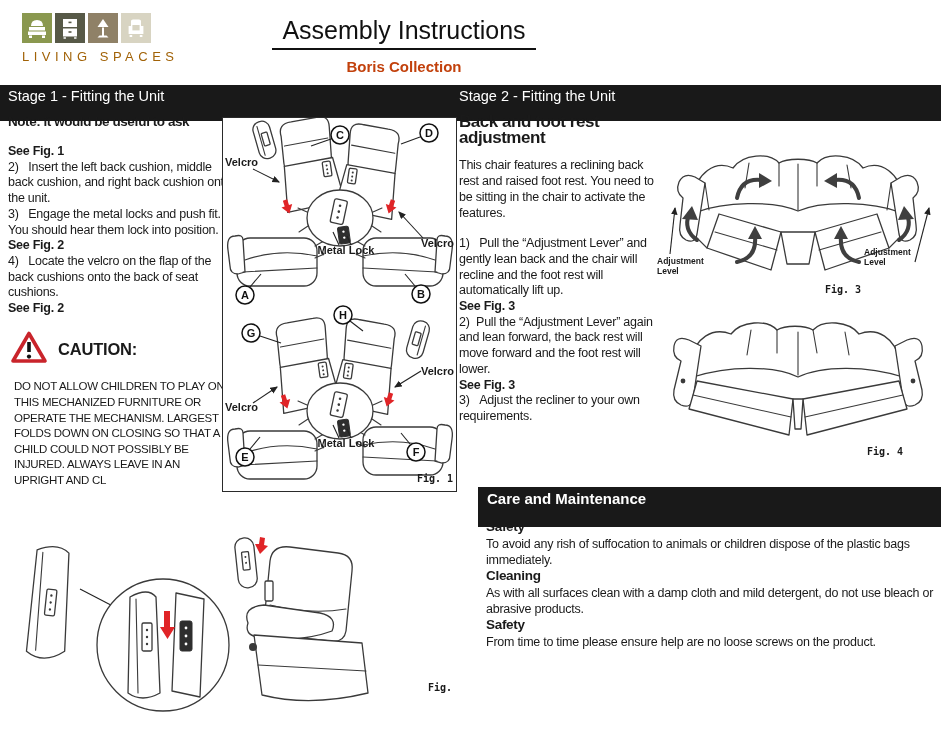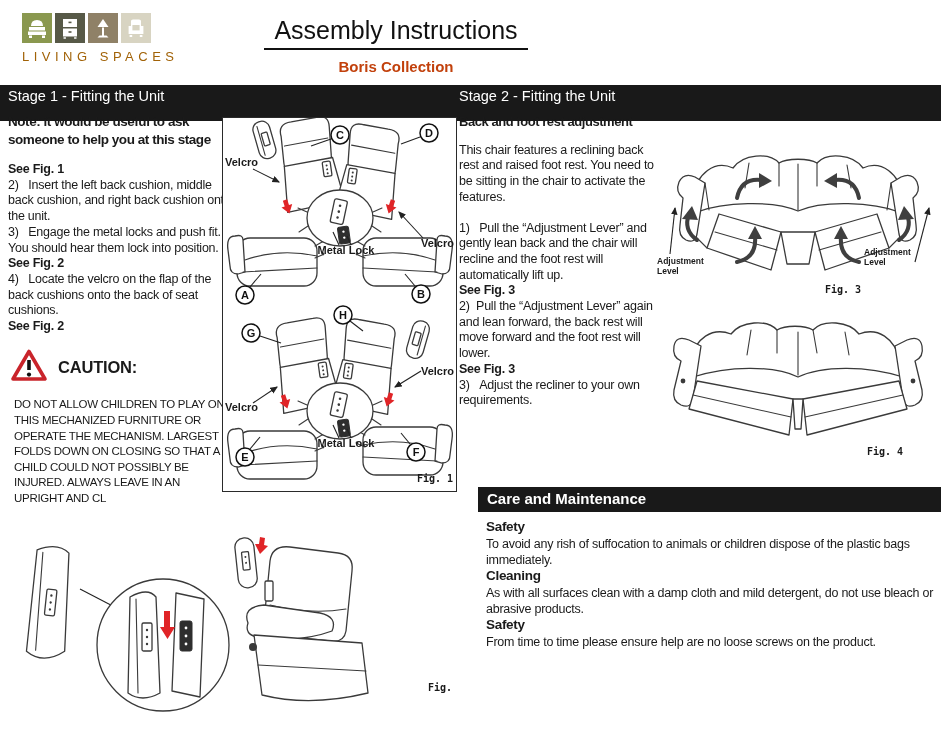--- a/index.html
+++ b/index.html
@@ -4,48 +4,48 @@
 <style>
   html,body{margin:0;padding:0;background:#e8e8e8;}
   .page{position:relative;width:950px;height:734px;background:#fff;overflow:hidden;
         font-family:"Liberation Sans",sans-serif;color:#1a1a1a;}
   .abs{position:absolute;}
 
   
   .logo-squares{display:flex;gap:3px;}
   .logo-sq{width:30px;height:30px;display:flex;align-items:center;justify-content:center;}
   .brand-name{font-size:13px;letter-spacing:4.5px;color:#a16207;margin-top:6px;font-weight:500;white-space:nowrap;}
-  .title-wrap{left:8px;top:16px;width:776px;text-align:center;}
+  .title-wrap{left:16px;top:16px;width:776px;text-align:center;}
   .doc-title{display:inline-block;font-size:25px;font-weight:400;color:#111;
              border-bottom:2.5px solid #111;padding:0 10px 3px;}
   .doc-subtitle{font-size:15px;font-weight:700;color:#c2410c;margin-top:8px;}
 
   
   .stage-bar{left:0;top:85px;width:941px;height:36px;background:#191919;color:#fff;}
   .stage-bar span{position:absolute;top:3px;font-size:14.5px;font-weight:500;}
   .stage1-label{left:8px;}
   .stage2-label{left:459px;}
 
   
   .col{line-height:15.7px;font-size:12.5px;letter-spacing:-0.25px;}
   .col p{margin:0;}
   .col .bold{font-weight:700;}
   .note{font-size:13.5px;font-weight:700;letter-spacing:-0.45px;line-height:18px;margin-bottom:13px;}
   .gap-b{margin-bottom:15px !important;}
-  .colhead{font-size:13px;font-weight:700;letter-spacing:-0.45px;margin-bottom:13px;}
+  .colhead{font-size:17px;font-weight:700;letter-spacing:-0.45px;margin-bottom:13px;}
 
   .caution-row{display:flex;align-items:center;gap:10px;margin:13px 0 10px 2px;}
   .caution-label{font-size:16.5px;font-weight:700;letter-spacing:-0.2px;}
   .caution-text{font-size:11.5px;letter-spacing:-0.3px;line-height:15.6px;width:216px;margin-left:6px;}
 
   
   .fig1-box{left:222px;top:117px;width:233px;height:373px;border:1.2px solid #2a2a2a;background:#fff;}
 
   
-  .care-bar{left:478px;top:487px;width:463px;height:25px;background:#191919;color:#fff;}
+  .care-bar{left:478px;top:487px;width:463px;height:40px;background:#191919;color:#fff;}
   .care-bar span{position:absolute;left:9px;top:3px;font-size:15px;font-weight:700;}
   .care-col{left:486px;top:519px;width:456px;font-size:12.5px;letter-spacing:-0.25px;line-height:16.3px;}
   .care-col h4{margin:0;font-size:13.5px;font-weight:700;letter-spacing:-0.3px;line-height:16.5px;}
   .care-col p{margin:0 0 0 0;}
 
   
   svg .ln{fill:#fff;stroke:#3a3a3a;stroke-width:1.3;stroke-linejoin:round;stroke-linecap:round;}
   svg .ln2{fill:none;stroke:#3a3a3a;stroke-width:1.1;stroke-linejoin:round;stroke-linecap:round;}
   svg .lead{fill:none;stroke:#222;stroke-width:1.1;}
   svg .dot{fill:#3a3a3a;stroke:none;}
@@ -101,21 +101,20 @@
   </div>
 
   <div class="abs stage-bar">
     <span class="stage1-label">Stage 1 - Fitting the Unit</span>
     <span class="stage2-label">Stage 2 - Fitting the Unit</span>
   </div>
 
   <div class="abs col" style="left:8px;top:113px;width:224px;">
     <div class="note">
       <div>Note: it would be useful to ask</div>
-      <div>someone to help you at this stage</div>
     </div>
     <p class="bold">See Fig. 1</p>
     <p>2)&nbsp;&nbsp;&nbsp;Insert the left back cushion, middle back cushion, and right back cushion onto the unit.</p>
     <p>3)&nbsp;&nbsp;&nbsp;Engage the metal locks and push fit. You should hear them lock into position.</p>
     <p class="bold">See Fig. 2</p>
     <p>4)&nbsp;&nbsp;&nbsp;Locate the velcro on the flap of the back cushions onto the back of seat cushions.</p>
     <p class="bold">See Fig. 2</p>
 
     <div class="caution-row">
       <span>

